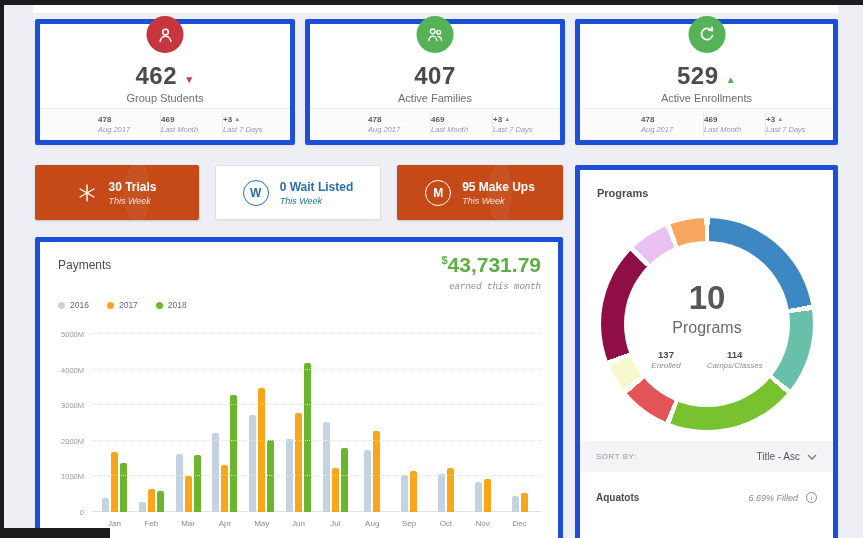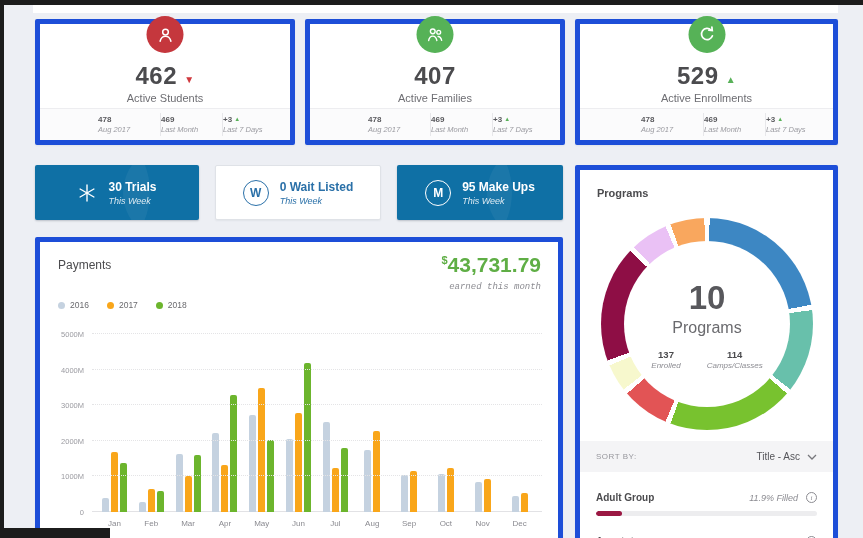--- a/index.html
+++ b/index.html
@@ -35,21 +35,21 @@
   .tri-down { color:#d0393e; font-size:10px; vertical-align:1px; }
   .tri-up { color:#58b158; font-size:10px; vertical-align:1px; }
   .tri-up-sm { color:#58b158; font-size:6px; vertical-align:1px; }
 
   
   .banner { top:165px; height:55px; border-radius:2px; overflow:hidden; display:flex; align-items:center;
     justify-content:center; gap:11px; }
   #banner-0 { left:35px; width:164px; }
   #banner-1 { left:215px; width:166px; }
   #banner-2 { left:397px; width:166px; }
-  .banner.solid { background:#0369a1; border:none; box-shadow:0 1px 2px rgba(40,50,70,.25); }
+  .banner.solid { background:#c2410c; border:none; box-shadow:0 1px 2px rgba(40,50,70,.25); }
   .banner.outline { background:#fff; border:1px solid #dfe2e7; box-shadow:0 1px 2px rgba(40,50,70,.06); }
   .banner .deco1, .banner .deco2 { position:absolute; border-radius:50%; background:rgba(255,255,255,.05); }
   .banner .deco1 { width:150px; height:150px; left:-35px; top:-48px; }
   .banner .deco2 { width:96px; height:96px; right:-20px; top:-20px; }
   .banner-text .count { font-size:12px; font-weight:bold; }
   .banner-text .period { font-size:9px; font-style:italic; margin-top:2px; }
   .banner.solid .banner-text { color:#fff; }
   .banner.solid .period { color:rgba(255,255,255,.85); }
   .banner.outline .banner-text { color:#2a70a8; }
   .letter-badge { width:26px; height:26px; border-radius:50%; display:flex; align-items:center; justify-content:center;
@@ -113,21 +113,21 @@
   <div class="card stat-card" id="stat-0">
     <div class="stat-icon" style="background:#c5373d">
       <svg width="20" height="20" viewBox="0 0 24 24" fill="none" stroke="#fff" stroke-width="1.8" stroke-linecap="round">
         <circle cx="12" cy="8.5" r="3.4"></circle>
           <path d="M5.5 19.5c1-4.2 3.4-6 6.5-6s5.5 1.8 6.5 6"></path>
       </svg>
     </div>
     <div class="stat-value-row">
       <span>462</span> <span class="tri tri-down">▼</span>
     </div>
-    <div class="stat-label">Active Students</div>
+    <div class="stat-label">Group Students</div>
     <div class="stat-footer">
       <div class="foot-cell">
         <div class="foot-value">478</div>
         <div class="foot-label">Aug 2017</div>
       </div>
       <div class="foot-cell">
         <div class="foot-value">469</div>
         <div class="foot-label">Last Month</div>
       </div>
       <div class="foot-cell">
@@ -359,30 +359,20 @@
       <span class="sort-value">
         <span>Title - Asc</span>
         <svg width="10" height="6" viewBox="0 0 10 6">
             <polyline points="1,1 5,5 9,1" fill="none" stroke="#77777c" stroke-width="1.3"></polyline>
           </svg>
       </span>
     </div>
     <div class="prog-list">
       <div class="prog-item">
         <div class="prog-name-row">
-          <span class="prog-name">Adult Group</span>
-          <span class="prog-filled">11.9% Filled</span>
-          <span class="info-icon">i</span>
-        </div>
-        <div class="prog-bar">
-            <div class="prog-fill" style="width: 11.9%; background: rgb(155, 24, 67);"></div>
-          </div>
-      </div>
-      <div class="prog-item">
-        <div class="prog-name-row">
           <span class="prog-name">Aquatots</span>
           <span class="prog-filled">6.69% Filled</span>
           <span class="info-icon">i</span>
         </div>
 
       </div>
     </div>
   </div>
 
   <div class="top-black-bar"></div>

